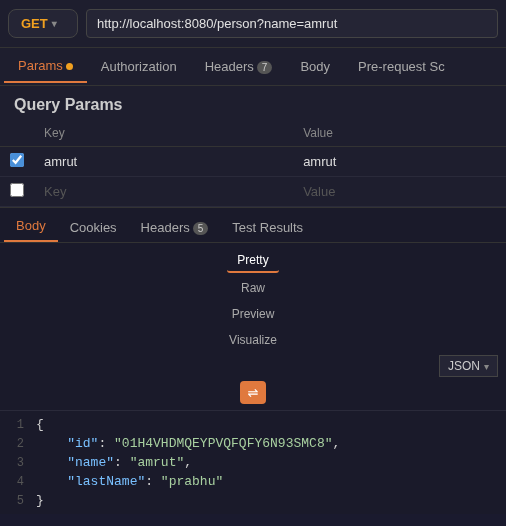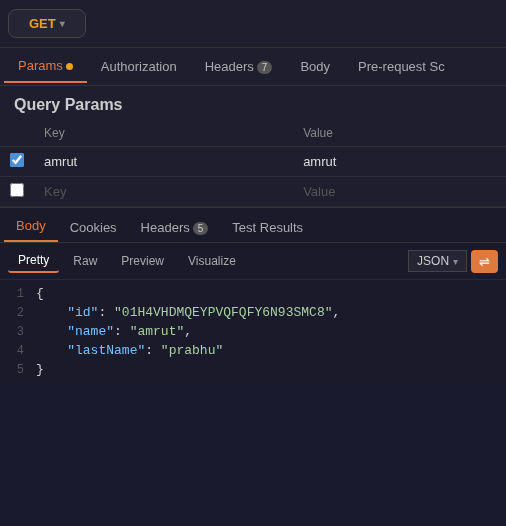--- a/index.html
+++ b/index.html
@@ -25,21 +25,21 @@
     .method-btn {
       display: flex;
       align-items: center;
       gap: 4px;
       background: #252535;
       border: 1px solid #444;
       border-radius: 8px;
       color: #f0a020;
       font-weight: bold;
       font-size: 13px;
-      padding: 6px 20px;
+      padding: 6px 12px;
       cursor: pointer;
       min-width: 70px;
       margin-right: 8px;
     }
     .method-btn .chevron {
       font-size: 10px;
       color: #888;
     }
     .url-bar {
       flex: 1;
@@ -165,20 +165,21 @@
     }
 
     
     .format-bar {
       display: flex;
       align-items: center;
       background: #1a1a2a;
       padding: 6px 8px;
       gap: 4px;
       border-bottom: 1px solid #2a2a3a;
+      flex-direction: column;
     }
     .fmt-btn {
       padding: 4px 10px;
       background: transparent;
       border: none;
       color: #aaa;
       font-size: 12px;
       cursor: pointer;
       border-radius: 3px;
     }
@@ -252,20 +253,21 @@
     }
   </style>
 </head>
 <body>
 
 <div class="top-bar">
   <button class="method-btn">
     <span>GET</span>
     <span class="chevron">▾</span>
   </button>
+  <input class="url-bar" type="text" value="http://localhost:8080/person?name=amrut" style="">
 </div>
 
 <div class="tab-bar">
   <div class="tab-item active">
     <span>Params</span><span class="dot-indicator"></span>
   </div>
   <div class="tab-item">
     <span>Authorization</span>
   </div>
   <div class="tab-item">

